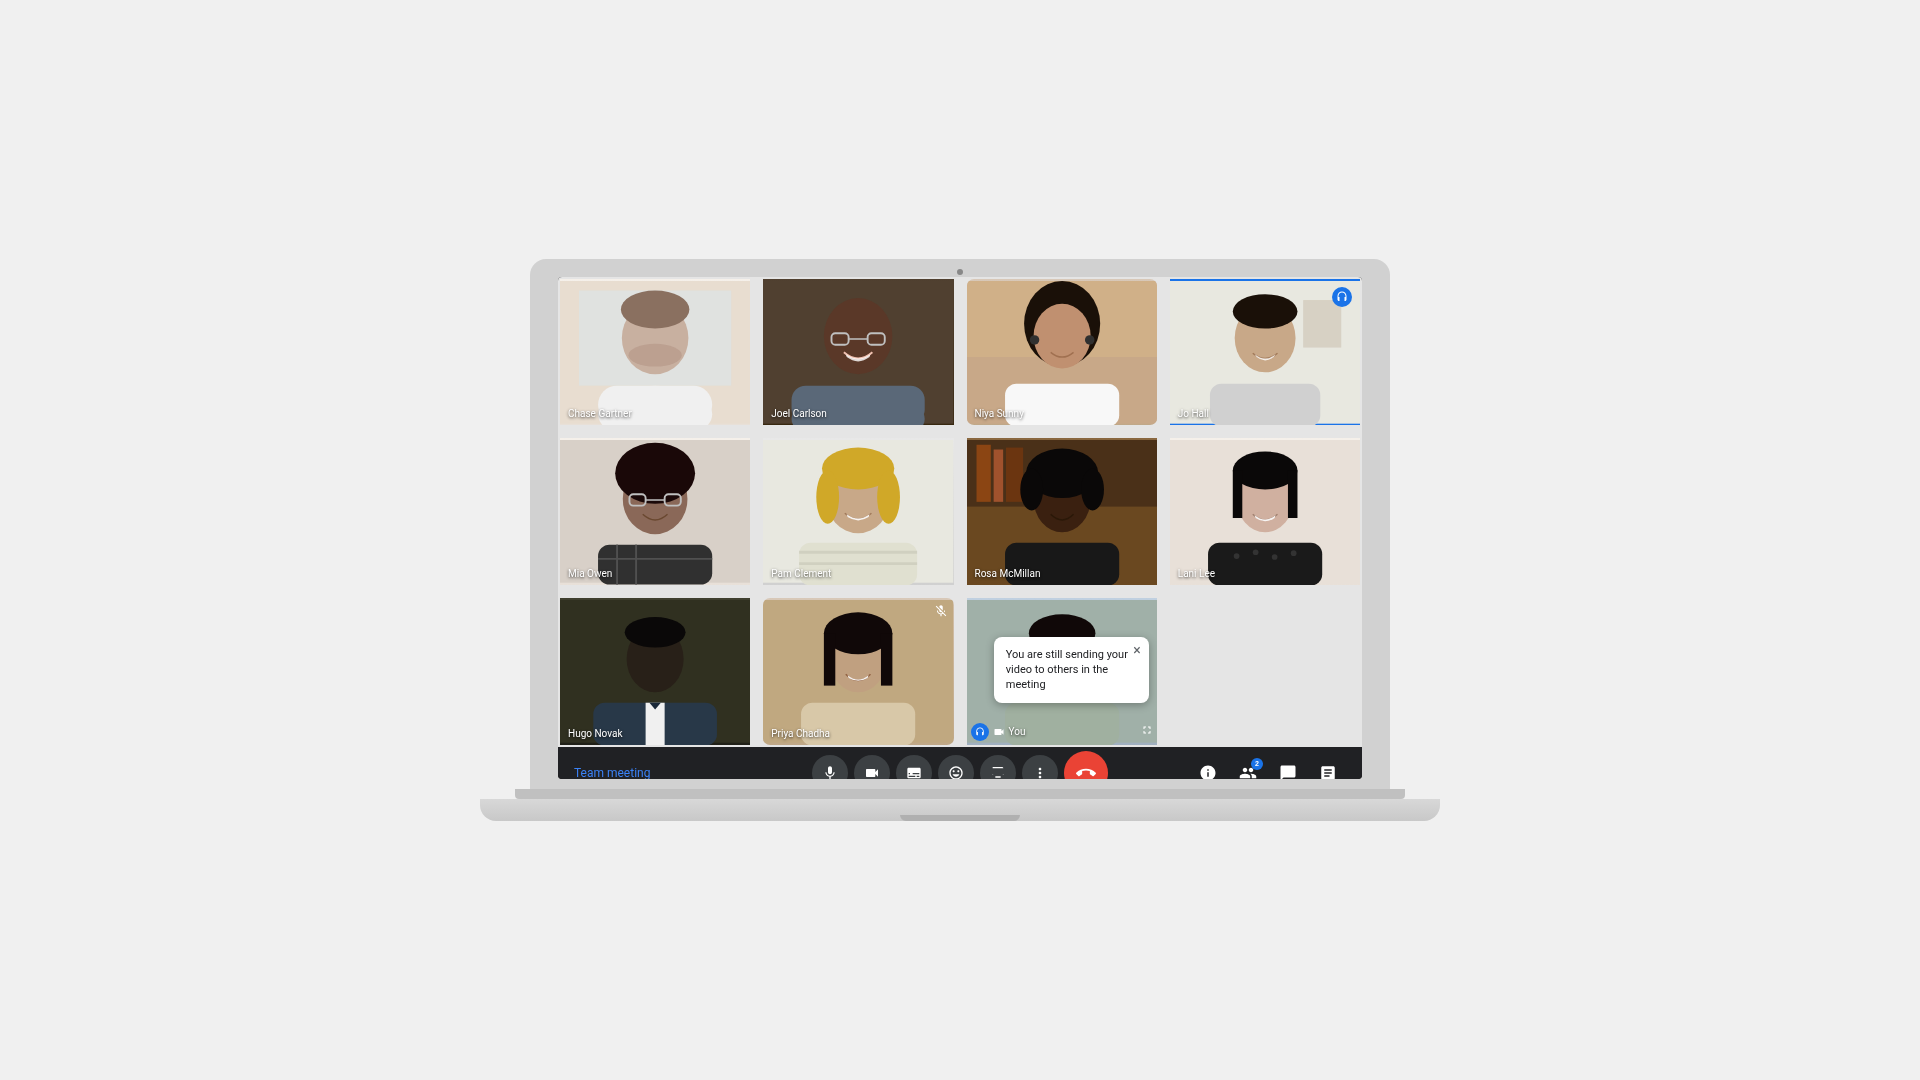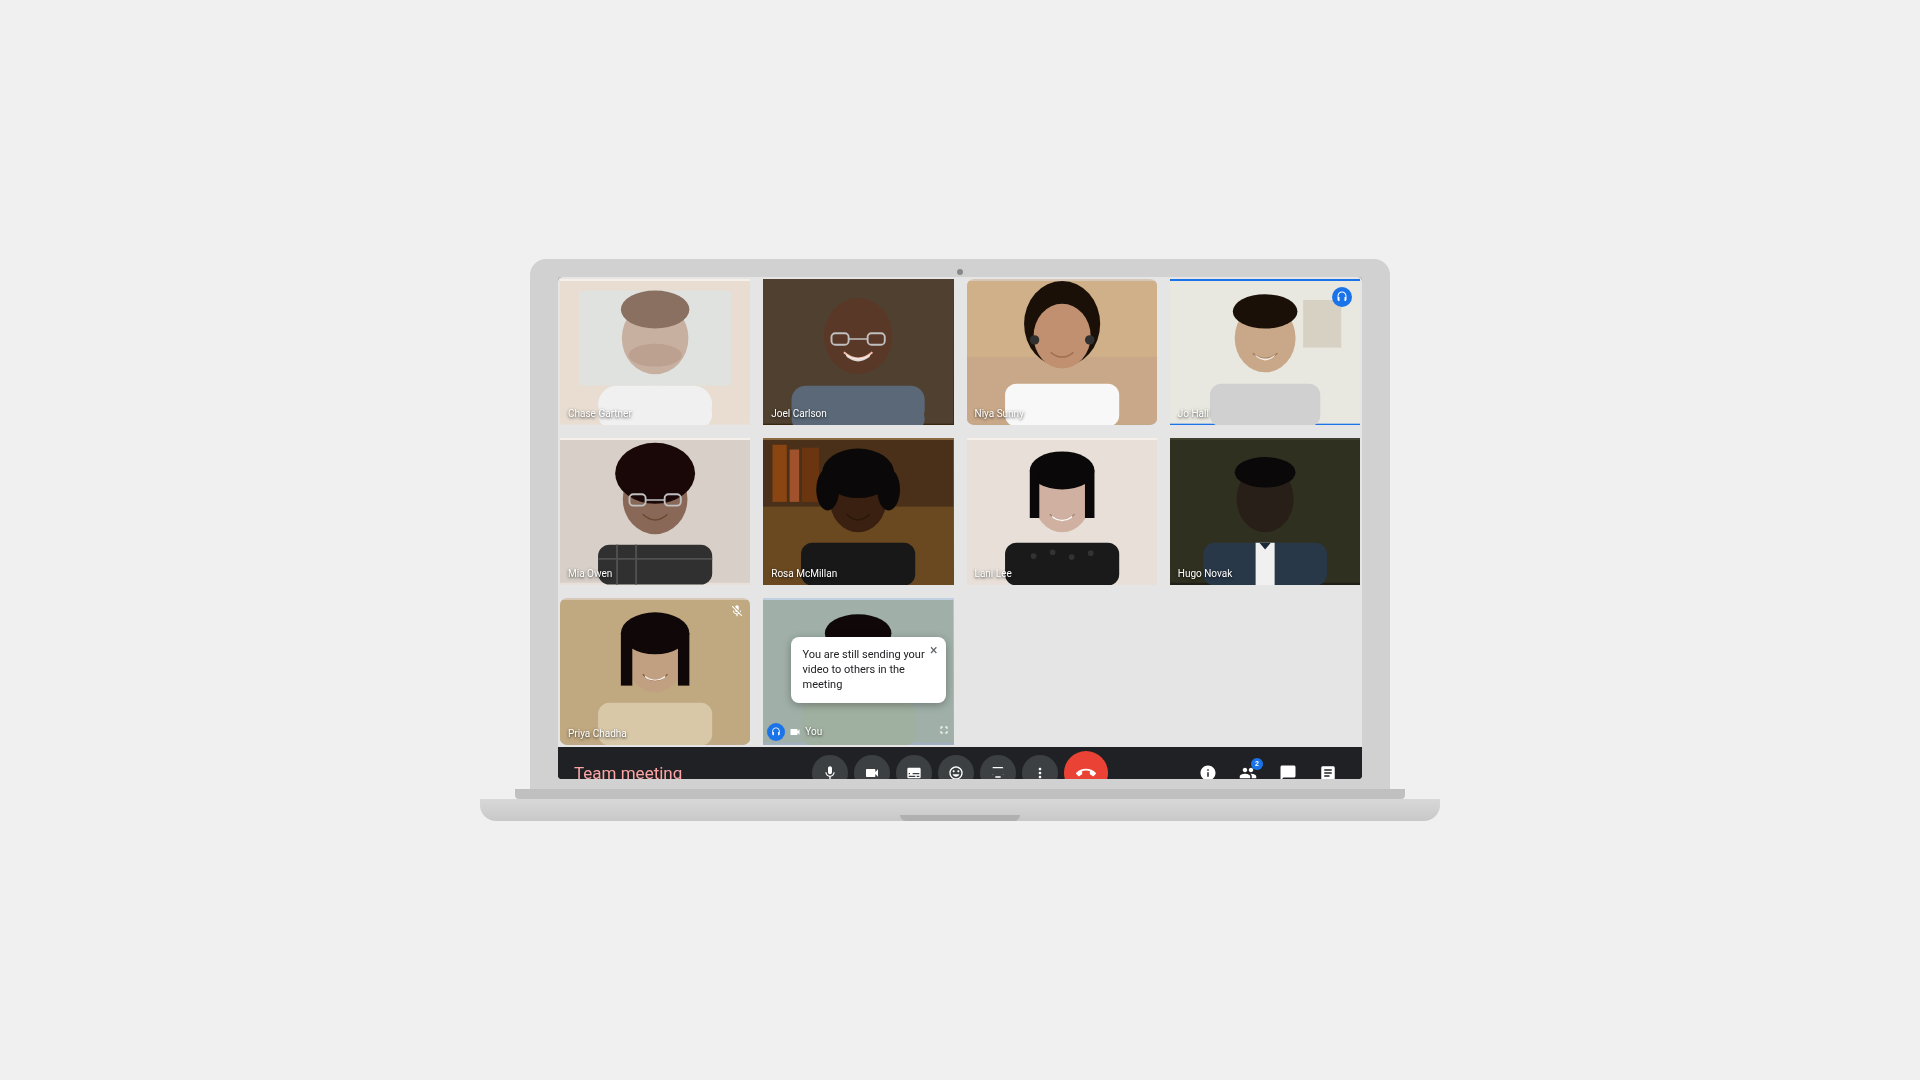--- a/index.html
+++ b/index.html
@@ -185,22 +185,22 @@
     .control-bar {
       background: #202124;
       height: 52px;
       display: flex;
       align-items: center;
       padding: 0 16px;
       flex-shrink: 0;
     }
 
     .meeting-name {
-      color: #fca5a5;
-      font-size: 17px;
+      color: #3b82f6;
+      font-size: 12px;
       font-weight: 400;
       flex: 0 0 auto;
       margin-right: auto;
     }
 
     .controls-center {
       display: flex;
       align-items: center;
       gap: 6px;
       position: absolute;
@@ -455,20 +455,42 @@
               <rect x="40" y="110" width="120" height="42" rx="12" fill="#303030"></rect>
 
               <line x1="60" y1="110" x2="60" y2="152" stroke="#505050" stroke-width="2"></line>
               <line x1="80" y1="110" x2="80" y2="152" stroke="#505050" stroke-width="2"></line>
               <line x1="40" y1="125" x2="160" y2="125" stroke="#505050" stroke-width="2"></line>
             </svg>
           </div>
           <span class="participant-name">Mia Owen</span>
         </div>
 
+        <div class="video-tile bg-bright-room">
+          <div class="person-photo">
+            <svg width="100%" height="100%" viewBox="0 0 200 150" preserveAspectRatio="xMidYMid meet">
+              <rect width="200" height="150" fill="#e8e8e0"></rect>
+
+              <ellipse cx="100" cy="60" rx="34" ry="38" fill="#c8a888"></ellipse>
+
+              <ellipse cx="100" cy="30" rx="38" ry="22" fill="#d0a828"></ellipse>
+
+              <ellipse cx="68" cy="60" rx="12" ry="28" fill="#d0a828"></ellipse>
+              <ellipse cx="132" cy="60" rx="12" ry="28" fill="#d0a828"></ellipse>
+
+              <path d="M86 77 Q100 89 114 77" fill="none" stroke="#a07858" stroke-width="1.5"></path>
+              <path d="M88 78 Q100 87 112 78 L111 81 Q100 88 89 81Z" fill="white" opacity="0.9"></path>
+
+              <rect x="38" y="108" width="124" height="45" rx="12" fill="#e0e0d0"></rect>
+              <line x1="38" y1="118" x2="162" y2="118" stroke="#d0d0c0" stroke-width="3"></line>
+              <line x1="38" y1="130" x2="162" y2="130" stroke="#d0d0c0" stroke-width="3"></line>
+            </svg>
+          </div>
+          <span class="participant-name">Pam Clement</span>
+        </div>
 
         <div class="video-tile bg-library">
           <div class="person-photo">
             <svg width="100%" height="100%" viewBox="0 0 200 150" preserveAspectRatio="xMidYMid meet">
               <rect width="200" height="150" fill="#6a4820"></rect>
 
               <rect x="0" y="0" width="200" height="70" fill="#4a3018"></rect>
               <rect x="10" y="5" width="15" height="60" fill="#8b4513"></rect>
               <rect x="28" y="10" width="10" height="55" fill="#a0522d"></rect>
               <rect x="41" y="8" width="18" height="57" fill="#6b3510"></rect>

